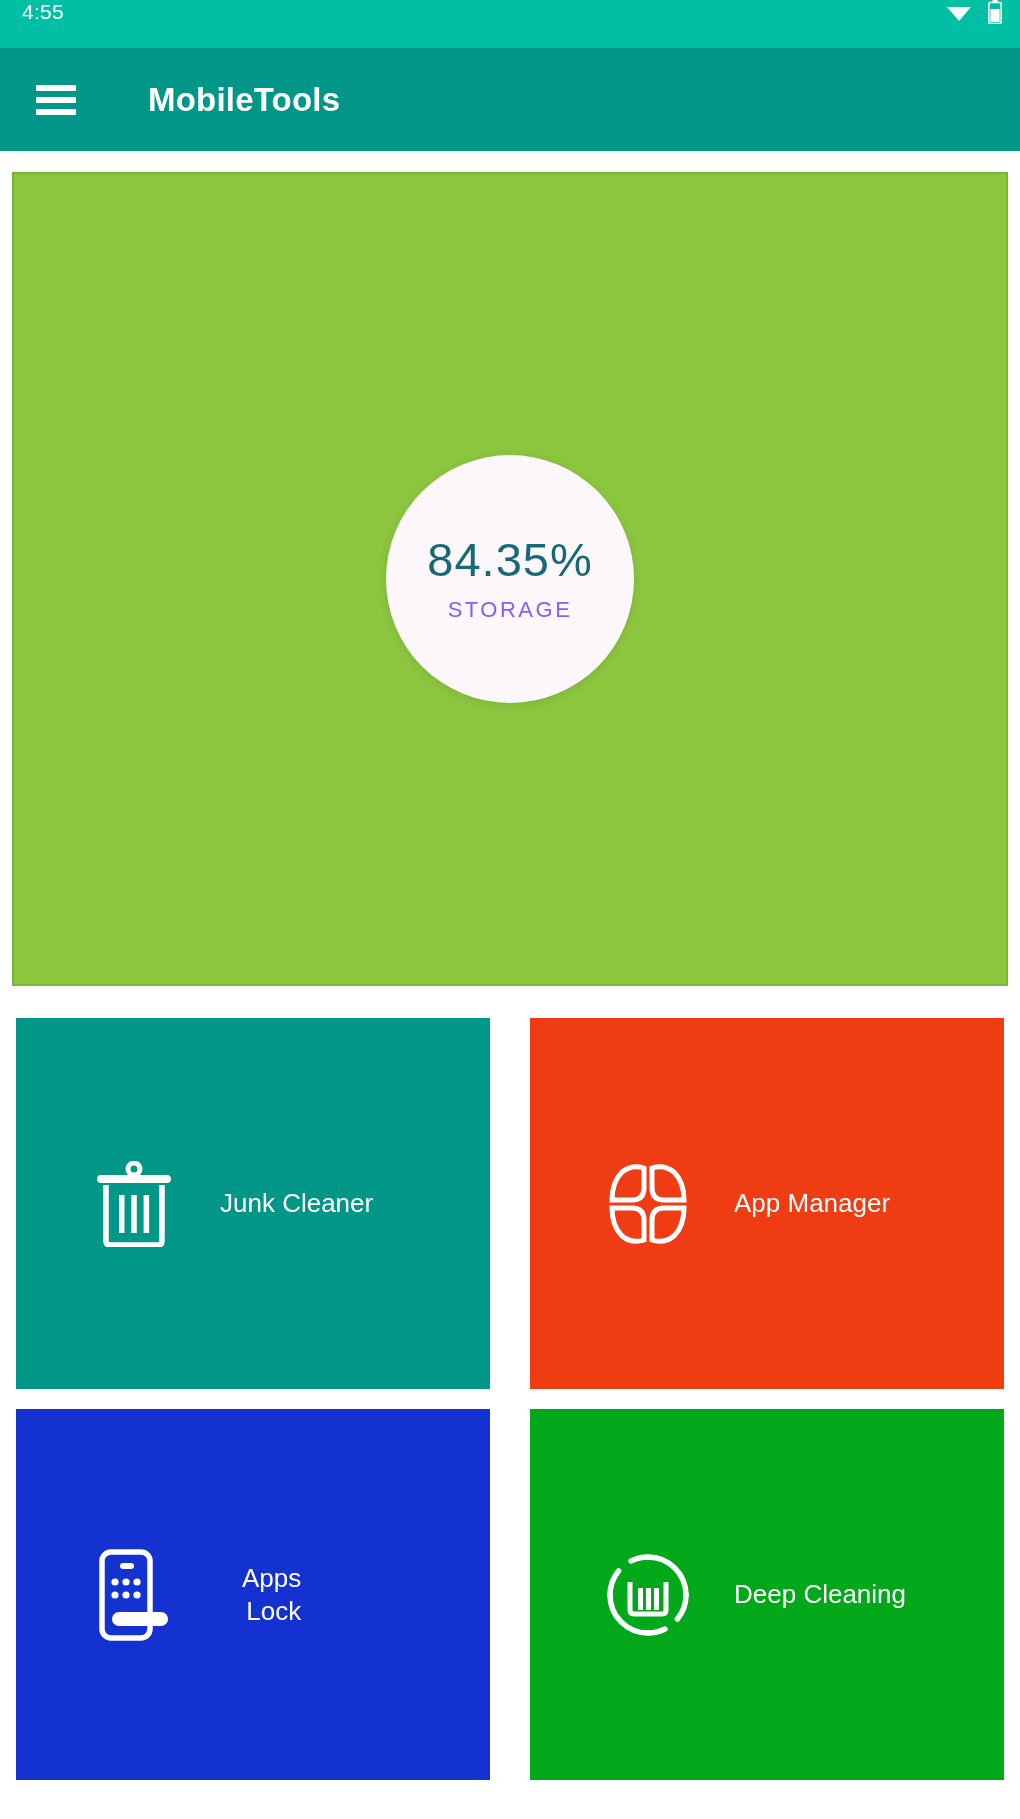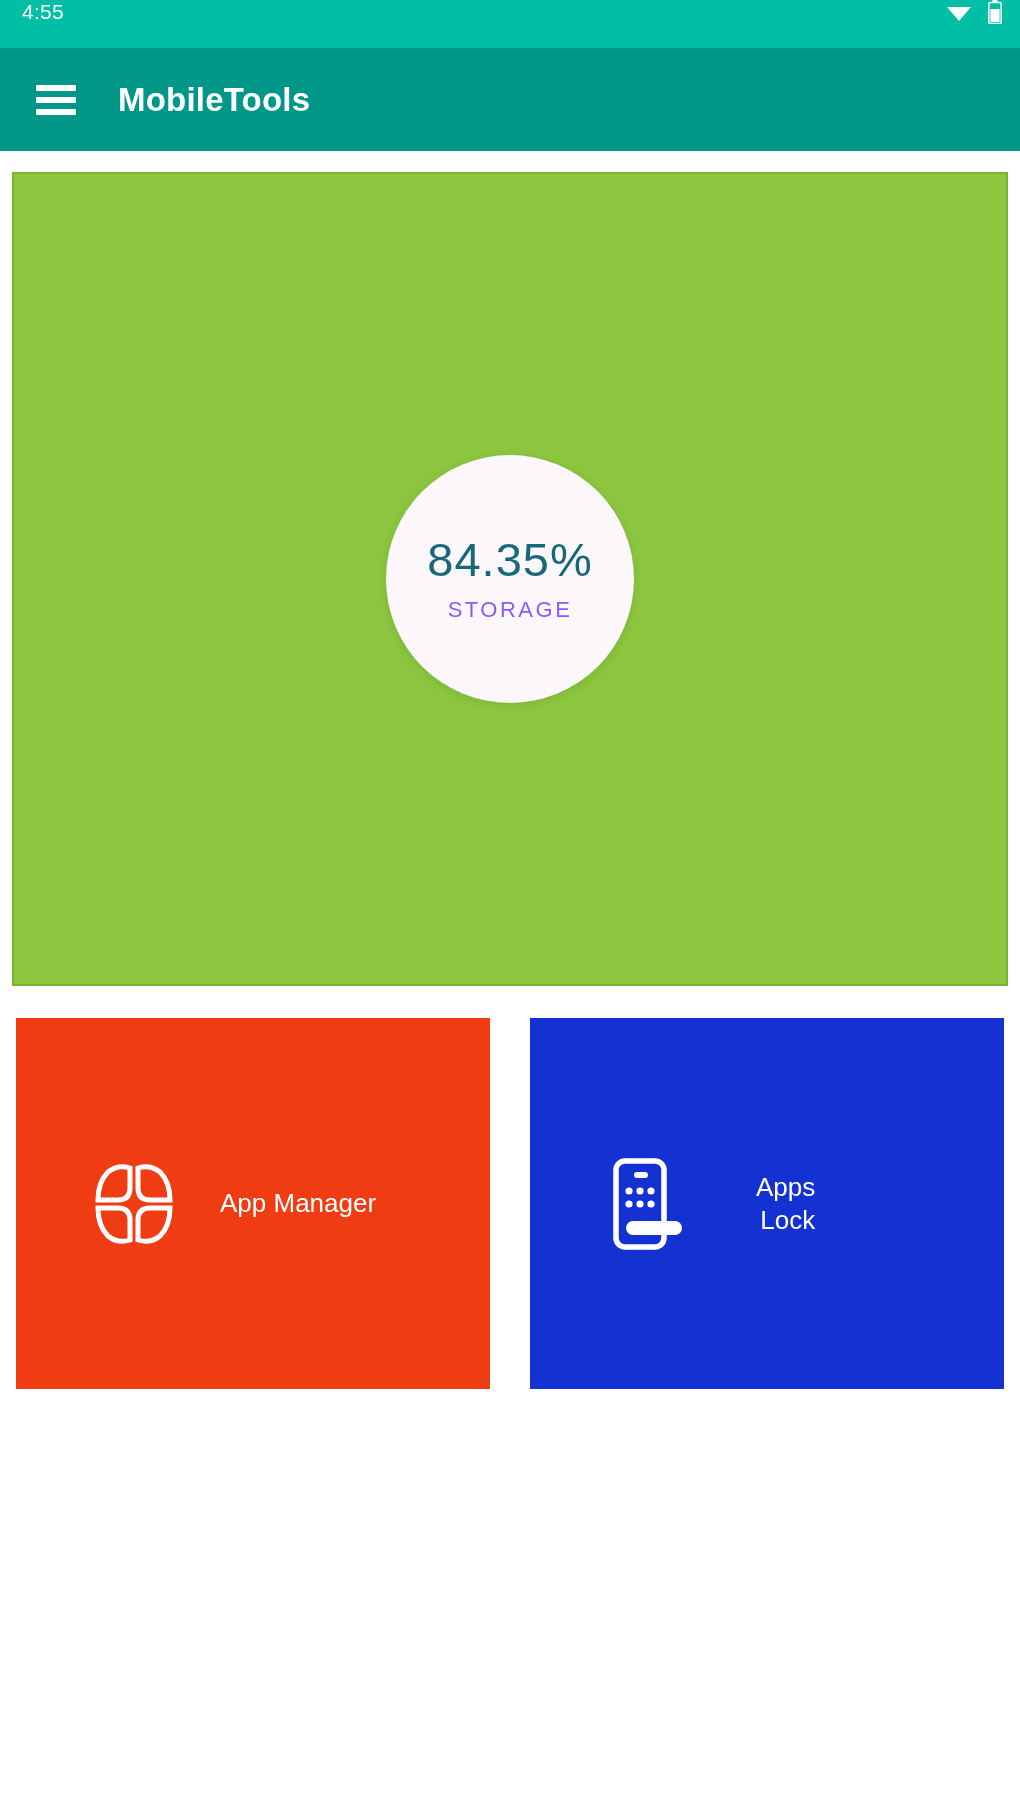--- a/index.html
+++ b/index.html
@@ -38,21 +38,21 @@
   .hamburger{
     width:40px; height:30px;
     display:flex; flex-direction:column; justify-content:space-between;
     cursor:pointer;
   }
   .hamburger i{
     display:block; width:40px; height:6px;
     background:#ffffff; border-radius:1px;
   }
   .appbar-title{
-    margin-left:42px;
+    margin-left:72px;
     color:#ffffff;
     font-size:33px;
     font-weight:700;
     letter-spacing:.2px;
   }
 
   
   .hero{
     position:absolute;
     left:12px; top:172px;
@@ -153,20 +153,33 @@
 
 <div class="hero">
   <div class="gauge">
     <div class="gauge-value">84.35%</div>
     <div class="gauge-label">STORAGE</div>
   </div>
 </div>
 
 <div class="grid">
 
+  <div class="tile t-junk">
+    <span class="tile-icon">
+      <svg width="78" height="86" viewBox="0 0 78 86">
+        <circle cx="39" cy="8" r="6" fill="none" stroke="#fff" stroke-width="5"></circle>
+        <rect x="2" y="14" width="74" height="8" rx="4" fill="#fff"></rect>
+        <path d="M11 24 L11 80 Q11 84 15 84 L63 84 Q67 84 67 80 L67 24" fill="none" stroke="#fff" stroke-width="5.5"></path>
+        <rect x="24" y="34" width="5.5" height="38" fill="#fff"></rect>
+        <rect x="36.3" y="34" width="5.5" height="38" fill="#fff"></rect>
+        <rect x="48.6" y="34" width="5.5" height="38" fill="#fff"></rect>
+      </svg>
+    </span>
+    <span class="tile-label">Junk Cleaner</span>
+  </div>
 
   <div class="tile t-apps">
     <span class="tile-icon">
       <svg width="84" height="84" viewBox="0 0 84 84">
         <path d="M38 6 L38 26 Q38 38 26 38 L6 38 Q6 20 16 10 Q26 2 38 6 Z" fill="none" stroke="#fff" stroke-width="5"></path>
         <path d="M46 6 L46 26 Q46 38 58 38 L78 38 Q78 20 68 10 Q58 2 46 6 Z" fill="none" stroke="#fff" stroke-width="5"></path>
         <path d="M38 78 L38 58 Q38 46 26 46 L6 46 Q6 64 16 74 Q26 82 38 78 Z" fill="none" stroke="#fff" stroke-width="5"></path>
         <path d="M46 78 L46 58 Q46 46 58 46 L78 46 Q78 64 68 74 Q58 82 46 78 Z" fill="none" stroke="#fff" stroke-width="5"></path>
       </svg>
     </span>
@@ -184,14 +197,29 @@
         <circle cx="21" cy="46" r="3.6" fill="#fff"></circle>
         <circle cx="32" cy="46" r="3.6" fill="#fff"></circle>
         <circle cx="43" cy="46" r="3.6" fill="#fff"></circle>
         <rect x="18" y="63" width="56" height="14" rx="7" fill="#fff"></rect>
       </svg>
     </span>
     <span class="tile-label">Apps
 Lock</span>
   </div>
 
+  <div class="tile t-deep">
+    <span class="tile-icon">
+      <svg width="86" height="86" viewBox="0 0 86 86">
+        <path d="M43 5 A38 38 0 0 1 81 43" fill="none" stroke="#fff" stroke-width="5.5" stroke-linecap="round"></path>
+        <path d="M81 43 A38 38 0 0 1 43 81" fill="none" stroke="#fff" stroke-width="5.5" stroke-linecap="round" stroke-dasharray="26 16"></path>
+        <path d="M43 81 A38 38 0 0 1 5 43" fill="none" stroke="#fff" stroke-width="5.5" stroke-linecap="round"></path>
+        <path d="M5 43 A38 38 0 0 1 43 5" fill="none" stroke="#fff" stroke-width="5.5" stroke-linecap="round" stroke-dasharray="26 16"></path>
+        <path d="M25 30 L25 58 Q25 62 29 62 L57 62 Q61 62 61 58 L61 30" fill="none" stroke="#fff" stroke-width="5"></path>
+        <rect x="33" y="36" width="5" height="22" fill="#fff"></rect>
+        <rect x="41" y="36" width="5" height="22" fill="#fff"></rect>
+        <rect x="49" y="36" width="5" height="22" fill="#fff"></rect>
+      </svg>
+    </span>
+    <span class="tile-label">Deep Cleaning</span>
+  </div>
 
 </div>
 
 </body></html>

